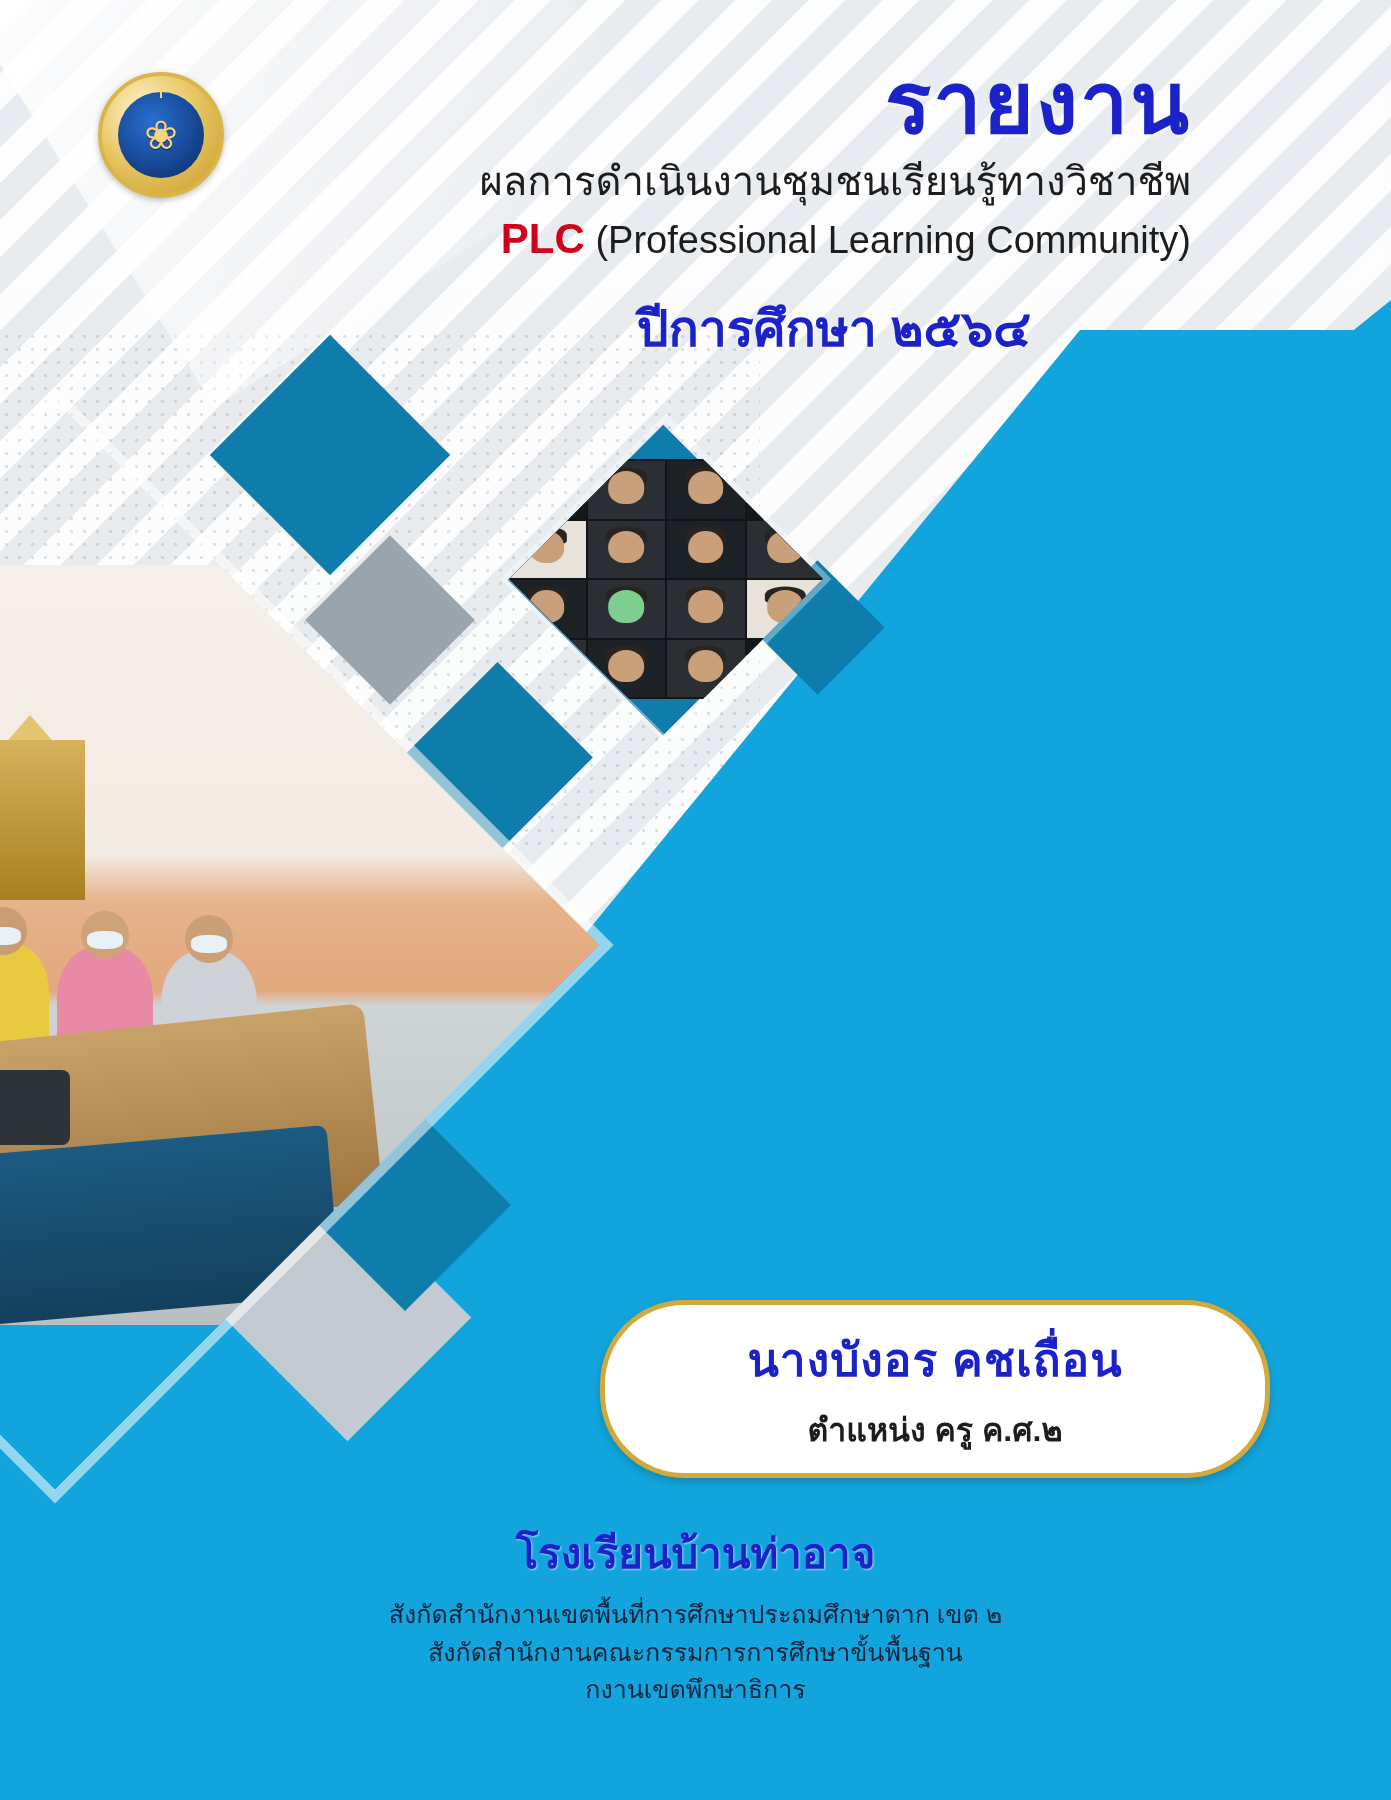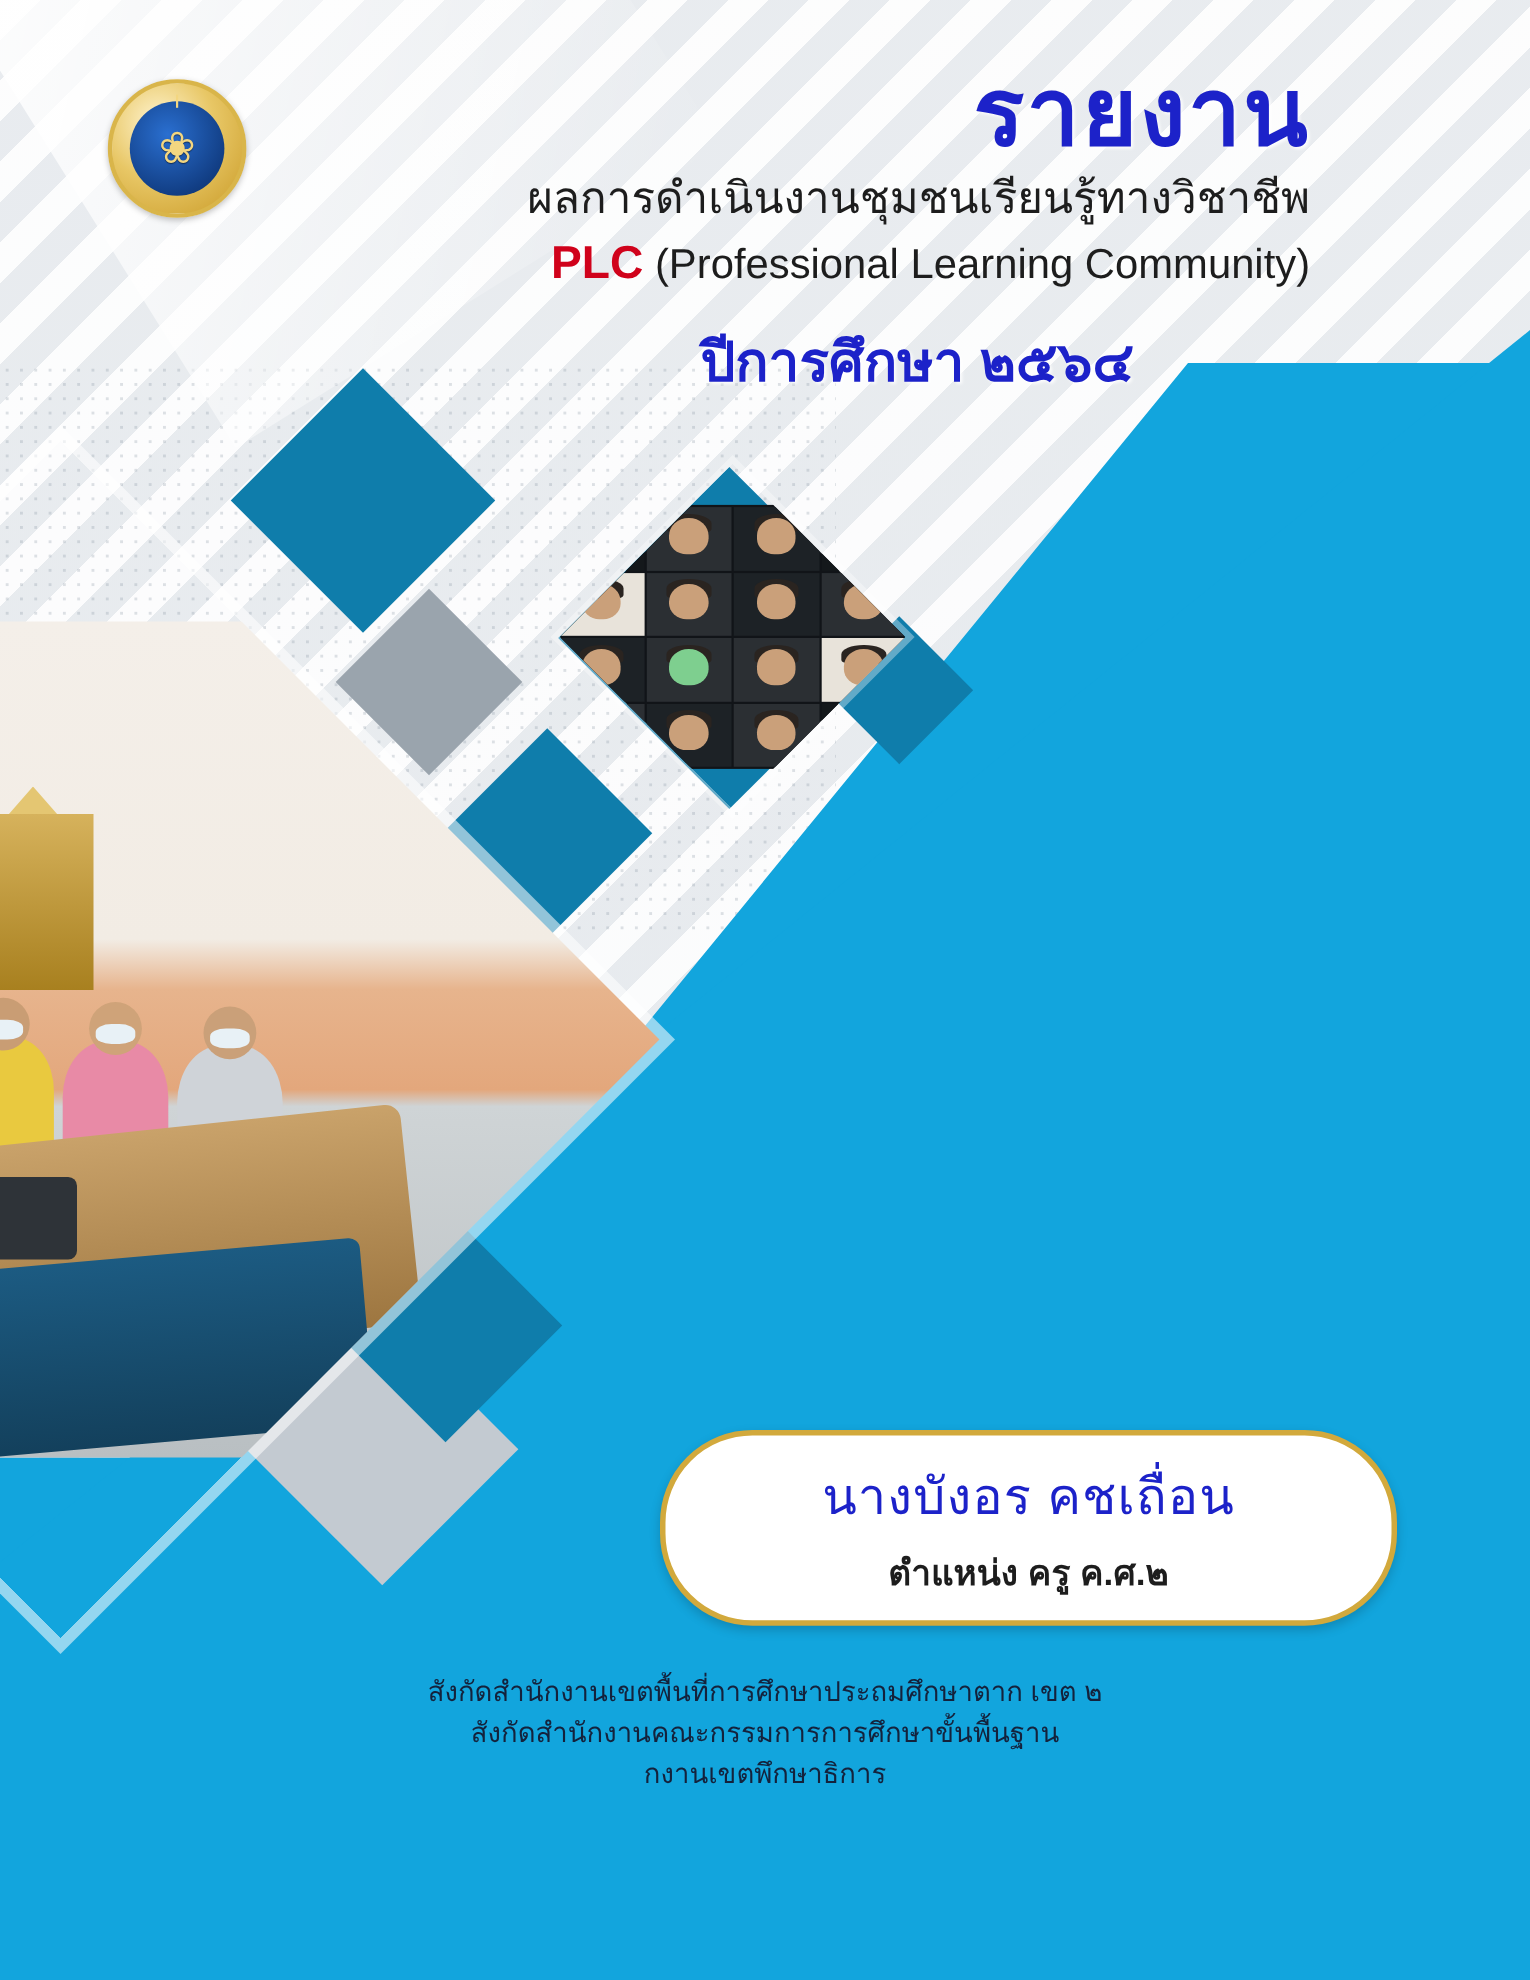--- a/index.html
+++ b/index.html
@@ -246,21 +246,21 @@
     border: 5px solid #d2a93c;
     border-radius: 84px;
     box-shadow: 0 4px 10px rgba(0,0,0,0.18);
     display: flex;
     flex-direction: column;
     align-items: center;
     justify-content: center;
   }
   .np-name {
     font-size: 46px;
-    font-weight: normal;
+    font-weight: bold;
     color: #1c22c9;
     letter-spacing: 1px;
   }
   .np-role {
     margin-top: 8px;
     font-size: 32px;
     font-weight: bold;
     color: #1d1d1d;
   }
 
@@ -410,18 +410,19 @@
     </div>
     <div class="t-year">ปีการศึกษา ๒๕๖๔</div>
   </div>
 
   <div class="nameplate">
     <div class="np-name">นางบังอร  คชเถื่อน</div>
     <div class="np-role">ตำแหน่ง ครู ค.ศ.๒</div>
   </div>
 
   <div class="footer">
+    <div class="f-school">โรงเรียนบ้านท่าอาจ</div>
     <div class="f-line">สังกัดสำนักงานเขตพื้นที่การศึกษาประถมศึกษาตาก เขต ๒</div>
     <div class="f-line">สังกัดสำนักงานคณะกรรมการการศึกษาขั้นพื้นฐาน</div>
     <div class="f-line">กงานเขตพึกษาธิการ</div>
   </div>
 
 </div>
 
 </body></html>

